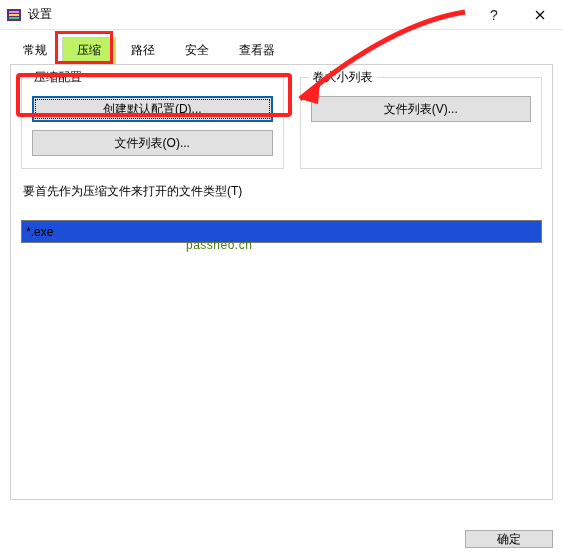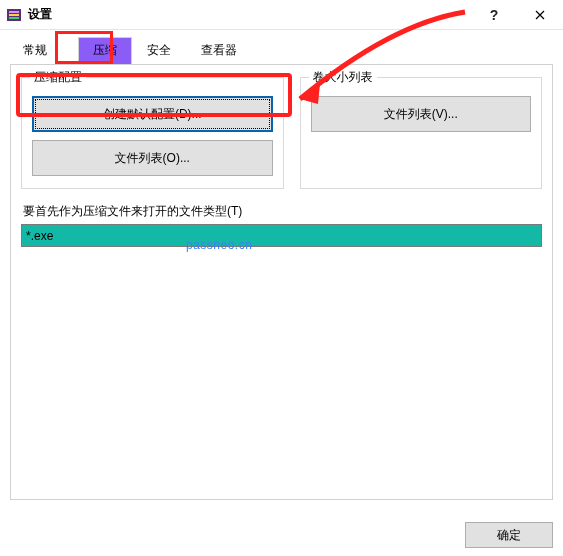--- a/index.html
+++ b/index.html
@@ -1,42 +1,42 @@
 <!DOCTYPE html>
 <html><head>
 <meta charset="utf-8">
 <style>
   * { box-sizing: border-box; font-family: "Microsoft YaHei", "Segoe UI", sans-serif; }
   body { margin: 0; background: #fff; width: 563px; height: 556px; position: relative; overflow: hidden; }
-  .titlebar { height: 30px; display: flex; align-items: center; padding: 0 0 0 6px; border-bottom: 1px solid #e5e5e5; font-weight: bold; }
+  .titlebar { height: 30px; display: flex; align-items: center; padding: 0 0 0 6px; border-bottom: 1px solid #e5e5e5; }
   .app-icon { width: 16px; height: 16px; margin-right: 6px; display:inline-block; }
   .app-icon svg { display:block; }
   .title-text { font-size: 12px; color: #000; flex: 0 0 auto; }
   .title-spacer { flex: 1 1 auto; }
   .title-btn { width: 46px; height: 30px; display:flex; align-items:center; justify-content:center; font-size:14px; color:#222; }
   .tabs { display:flex; padding: 6px 16px 0 8px; align-items:flex-end; height:34px; }
   .tab { padding: 4px 14px 5px 14px; font-size: 12px; color:#000; border:1px solid transparent; position:relative; top:1px; }
-  .tab.active { border:1px solid #d0d0d0; border-bottom:1px solid #fff; background:#8b5cf6;margin-left:16px; }
+  .tab.active { border:1px solid #d0d0d0; border-bottom:1px solid #fff; background:#bef264; }
   .tab-highlight { position:absolute; border:3px solid #ff2020; left:55px; top:31px; width:58px; height:33px; pointer-events:none; }
   .panel { border:1px solid #d0d0d0; margin: 0 10px 10px 10px; padding: 12px 10px 10px 10px; height: 436px; position:relative; }
   .groupbox { border:1px solid #d9d9d9; position:relative; padding: 18px 10px 12px 10px; }
   .groupbox-title { position:absolute; top:-9px; left:8px; background:#fff; padding:0 4px; font-size:12px; }
   .row1 { display:flex; gap:16px; }
   .gb-left { flex: 1 1 52%; }
   .gb-right { flex: 1 1 48%; }
-  .winbtn { display:block; width:100%; height:36px; font-size:12px; background:#e1e1e1; border:1px solid #adadad; color:#000; padding:0; }
+  .winbtn { display:block; width:100%; height:26px; font-size:12px; background:#e1e1e1; border:1px solid #adadad; color:#000; padding:0; }
   .winbtn.focused { border:2px solid #0a64ad; outline:1px dotted #000; outline-offset:-4px; }
   .btn-wrap { margin-bottom:8px; }
   .btn-highlight { position:absolute; border:4px solid #ff2020; border-radius:4px; left:16px; top:73px; width:276px; height:44px; pointer-events:none; }
-  .section-label { font-size:12px; margin: 14px 0 4px 2px; }
-  .textfield { width:100%; height:23px; border:1px solid #7a7a7a; font-size:12px; padding:2px 4px; color:#000; background:#14b8a6; }
-  .watermark { position:absolute; left:186px; top:238px; font-size:12px; color:#3b82f6; letter-spacing:0.5px; pointer-events:none; }
+  .section-label { font-size:12px; margin: 14px 0 20px 2px; }
+  .textfield { width:100%; height:23px; border:1px solid #7a7a7a; font-size:12px; padding:2px 4px; color:#000; background:#1d4ed8; }
+  .watermark { position:absolute; left:186px; top:238px; font-size:12px; color:#4d7c0f; letter-spacing:0.5px; pointer-events:none; }
   .arrow-svg { position:absolute; left:270px; top:4px; width:200px; height:120px; pointer-events:none; }
   .footer { position:absolute; bottom:8px; right:10px; display:flex; gap:8px; }
-  .footer .winbtn { width:88px; height:26px; }
+  .footer .winbtn { width:88px; height:18px; }
 </style>
 </head>
 <body>
 
 <div class="titlebar">
   <span class="app-icon">
     <svg viewBox="0 0 16 16">
         <rect x="1" y="2" width="14" height="12" fill="#5a2e7a"></rect>
         <rect x="3" y="4" width="10" height="2" fill="#d98cff"></rect>
         <rect x="3" y="7" width="10" height="2" fill="#ffd040"></rect>
@@ -49,20 +49,21 @@
   <div class="title-btn close">
     <svg width="10" height="10" viewBox="0 0 10 10">
         <path d="M1 1 L9 9 M9 1 L1 9" stroke="#000" stroke-width="1.2"></path>
       </svg>
   </div>
 </div>
 
 <div class="tabs">
   <div class="tab">常规</div>
   <div class="tab active">压缩</div>
+  <div class="tab">路径</div>
   <div class="tab">安全</div>
   <div class="tab">查看器</div>
 </div>
 
 <div class="panel">
   <div class="row1">
     <div class="groupbox gb-left">
       <span class="groupbox-title">压缩配置</span>
       <div class="btn-wrap">
         <button class="winbtn focused">创建默认配置(D)...</button>

